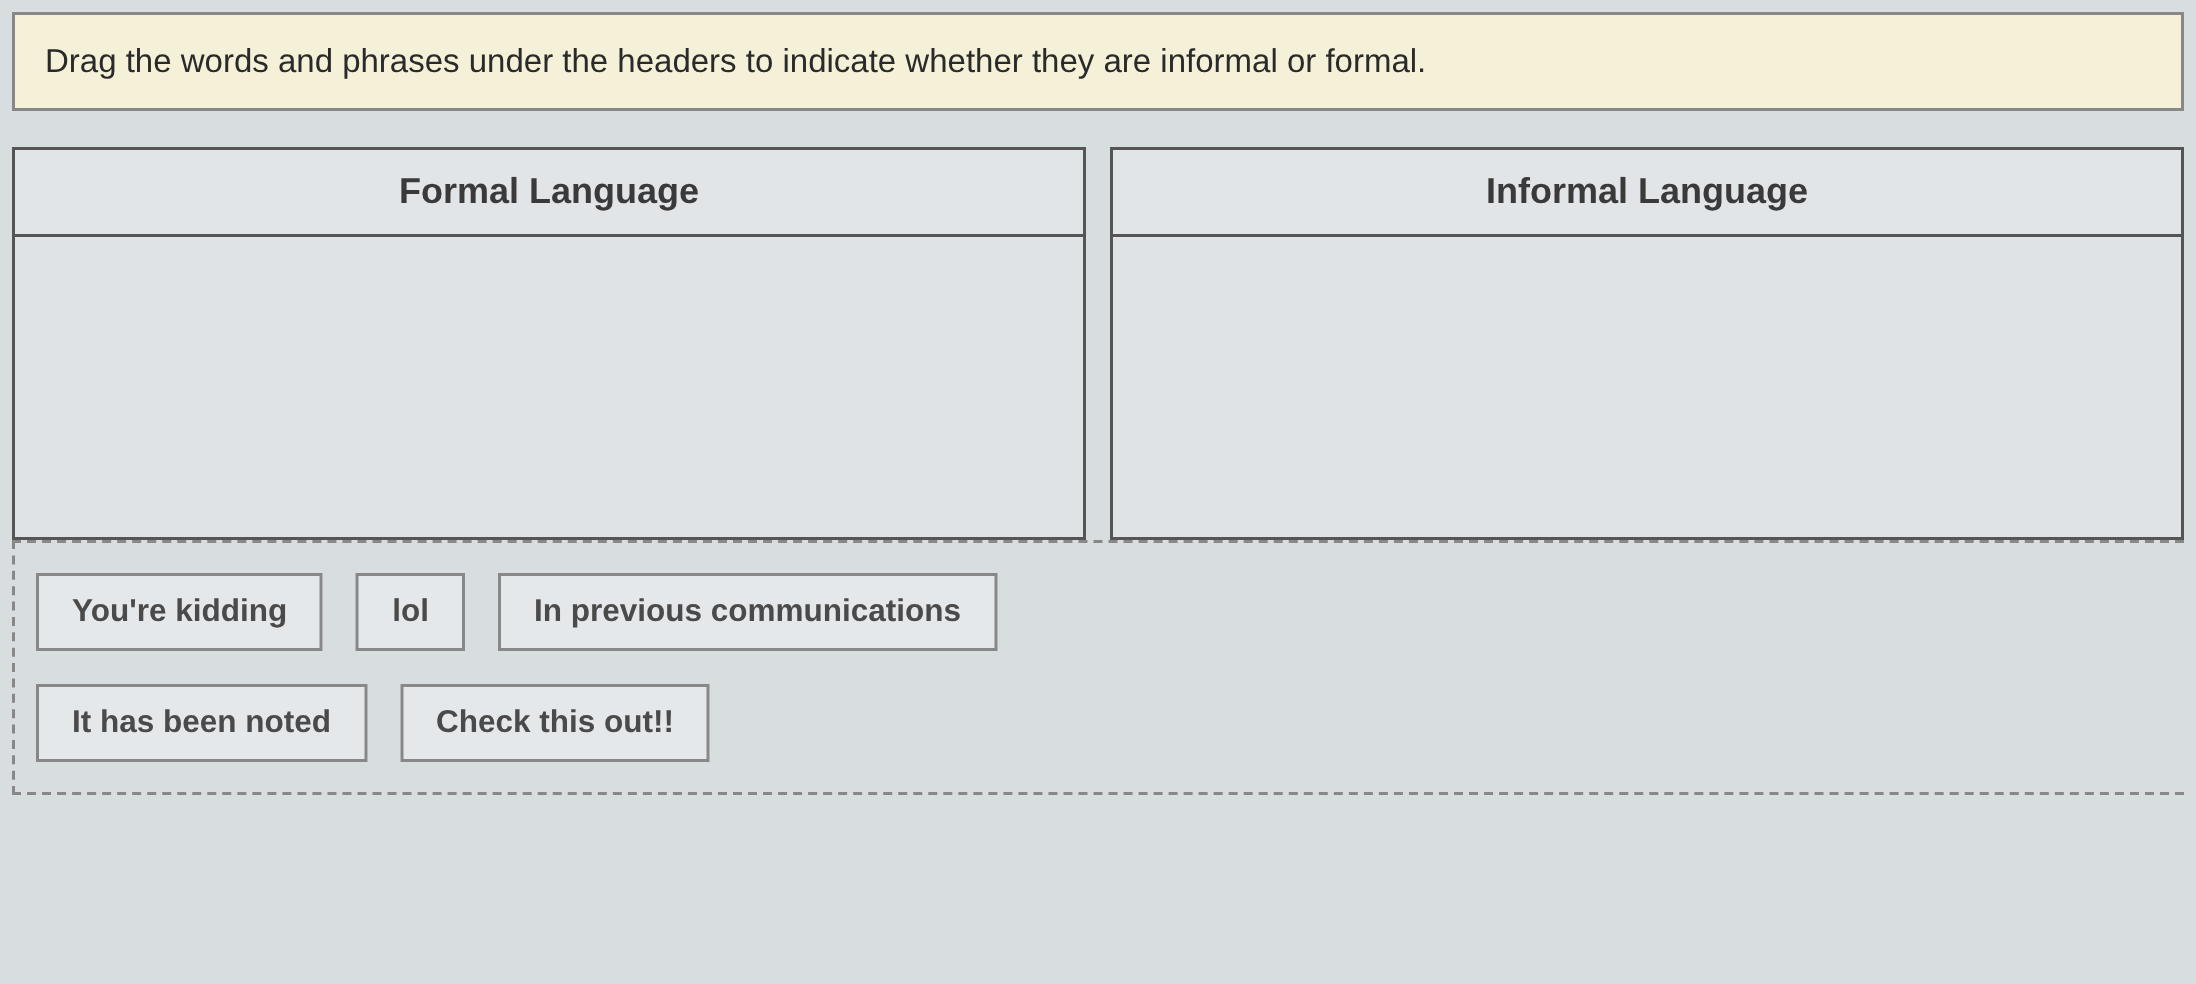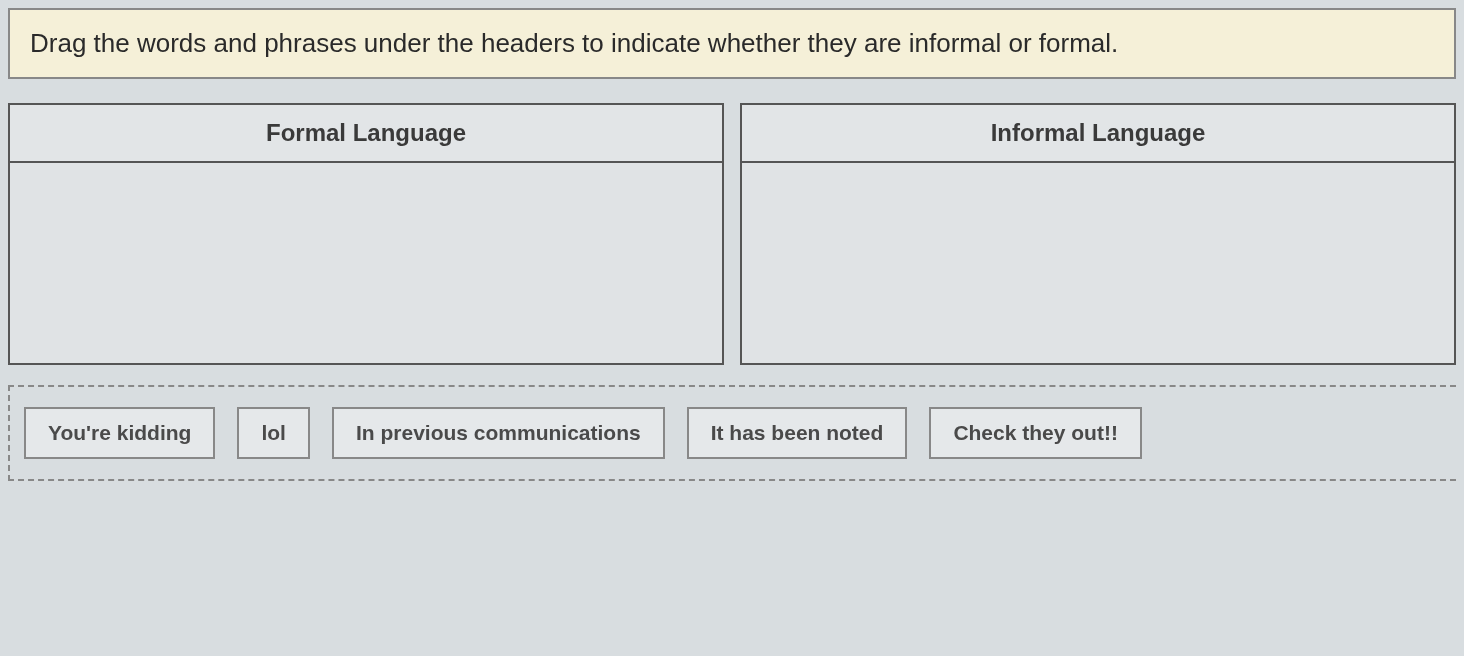--- a/index.html
+++ b/index.html
@@ -12,27 +12,26 @@
       background: #d8dde0;
       padding: 8px;
       width: 1464px;
       height: 656px;
     }
     .instruction-box {
       background: #f5f0d8;
       border: 2px solid #888;
       padding: 18px 20px;
       margin-bottom: 24px;
-      font-size: 26px;
+      font-size: 22px;
       color: #2a2a2a;
     }
     .drop-zones {
       display: flex;
       gap: 16px;
-      margin-bottom: 20px;
     }
     .drop-zone {
       flex: 1;
       border: 2px solid #555;
       background: #e0e3e5;
       display: flex;
       flex-direction: column;
     }
     .zone-header {
       border-bottom: 2px solid #555;
@@ -45,20 +44,21 @@
     }
     .zone-body {
       min-height: 200px;
       flex: 1;
     }
     .word-bank {
       border: 2px dashed #888;
       border-right: none;
       padding: 20px 14px 20px 14px;
       display: flex;
+      flex-direction: column;
       gap: 22px;
     }
     .bank-row {
       display: flex;
       flex-wrap: wrap;
       gap: 22px;
       align-items: center;
     }
     .draggable-item {
       border: 2px solid #888;
@@ -91,15 +91,15 @@
 </div>
 
 <div class="word-bank">
   <div class="bank-row">
     <div class="draggable-item">You're kidding</div>
     <div class="draggable-item">lol</div>
     <div class="draggable-item">In previous communications</div>
   </div>
   <div class="bank-row">
     <div class="draggable-item">It has been noted</div>
-    <div class="draggable-item">Check they out!!</div>
+    <div class="draggable-item">Check this out!!</div>
   </div>
 </div>
 
 </body></html>

